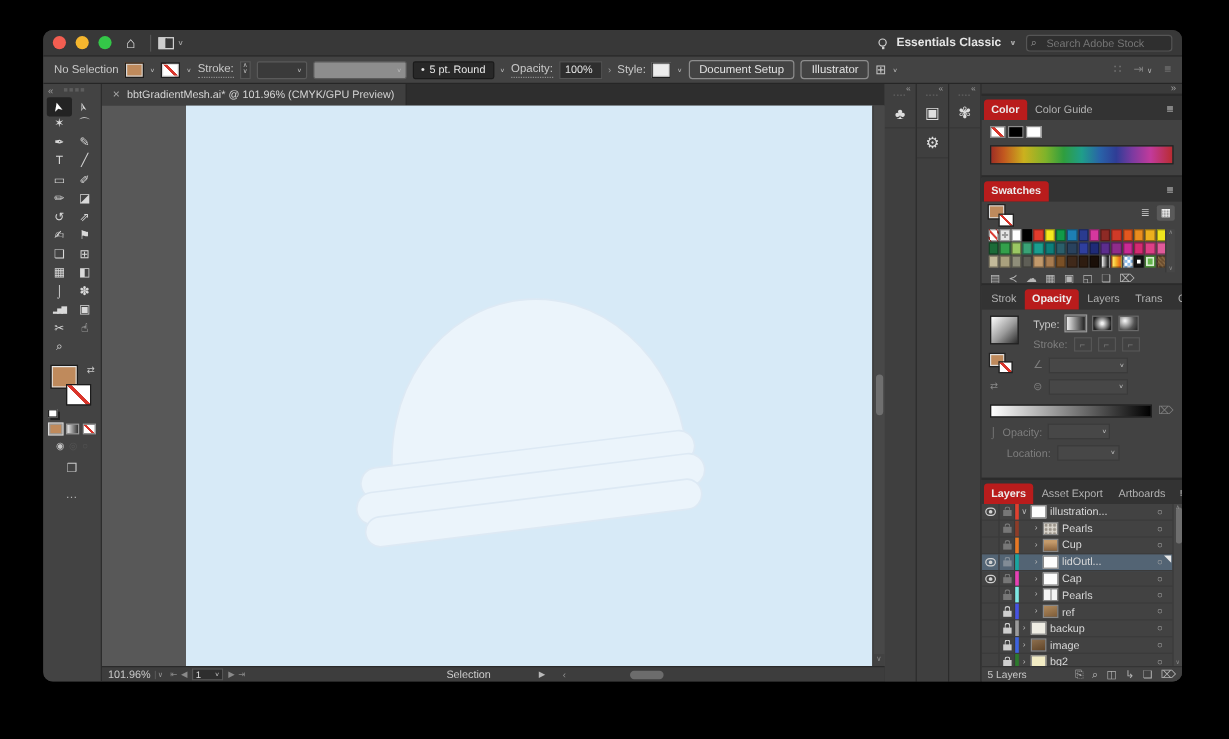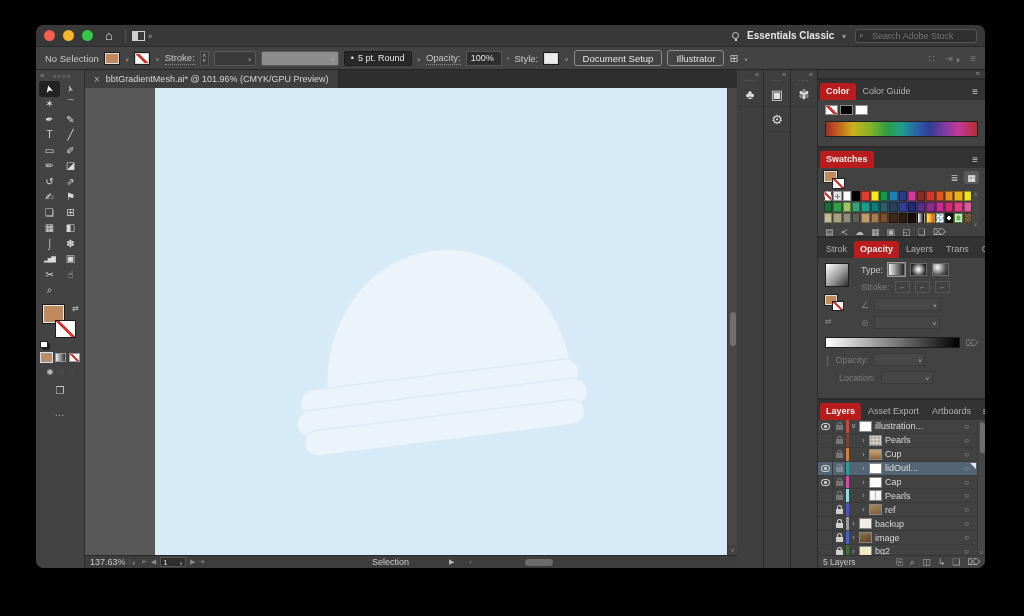--- a/index.html
+++ b/index.html
@@ -388,21 +388,21 @@
               </g>
             </svg>
           </div>
           <div class="vscroll">
             <div class="vthumb"></div>
             <div class="vbtn">∨</div>
           </div>
         </div>
         <div class="statusbar">
           <span class="zbox">
-            <span>137.63%</span>
+            <span>101.96%</span>
             <span class="zchev">∨</span>
           </span>
           <span class="navdim">
             <span>⇤</span>
             <span>◀</span>
           </span>
           <span class="abox">
             <span>1</span>
             <span class="tiny-chev">∨</span>
           </span>

